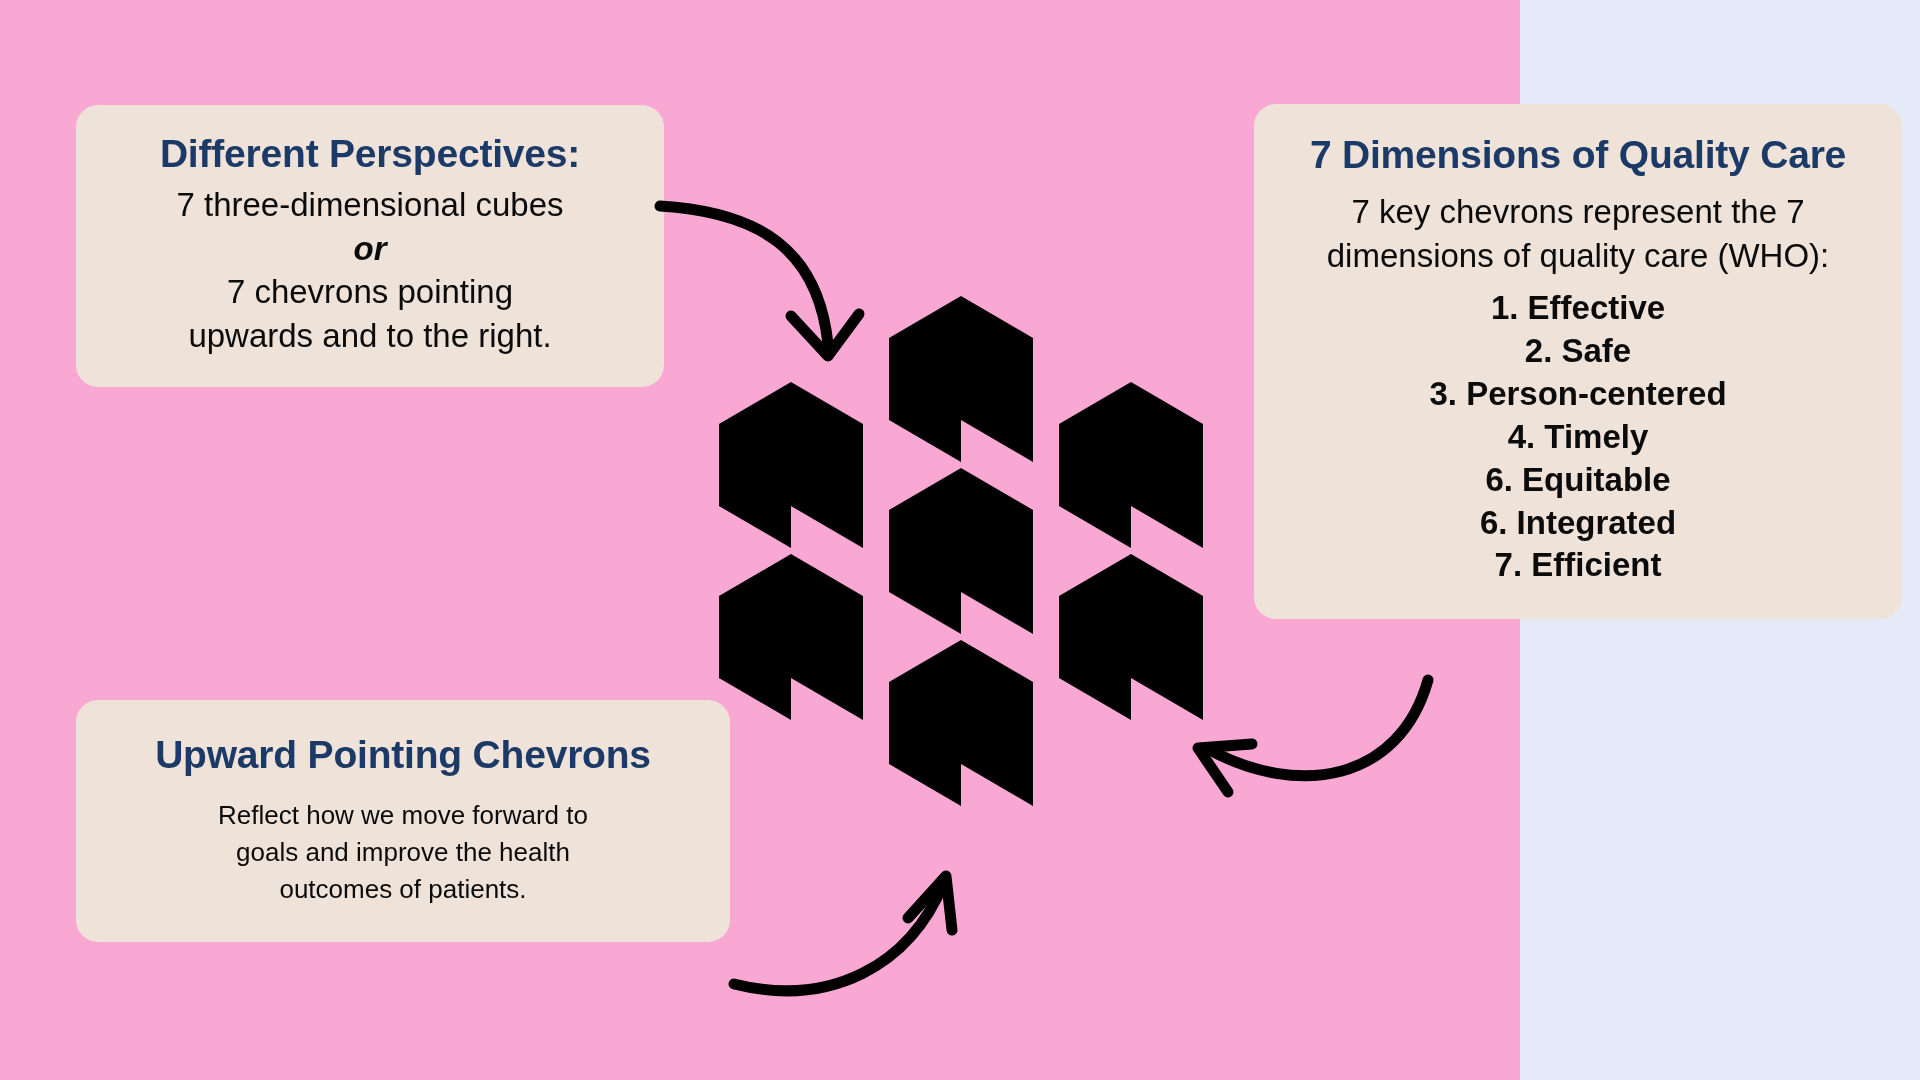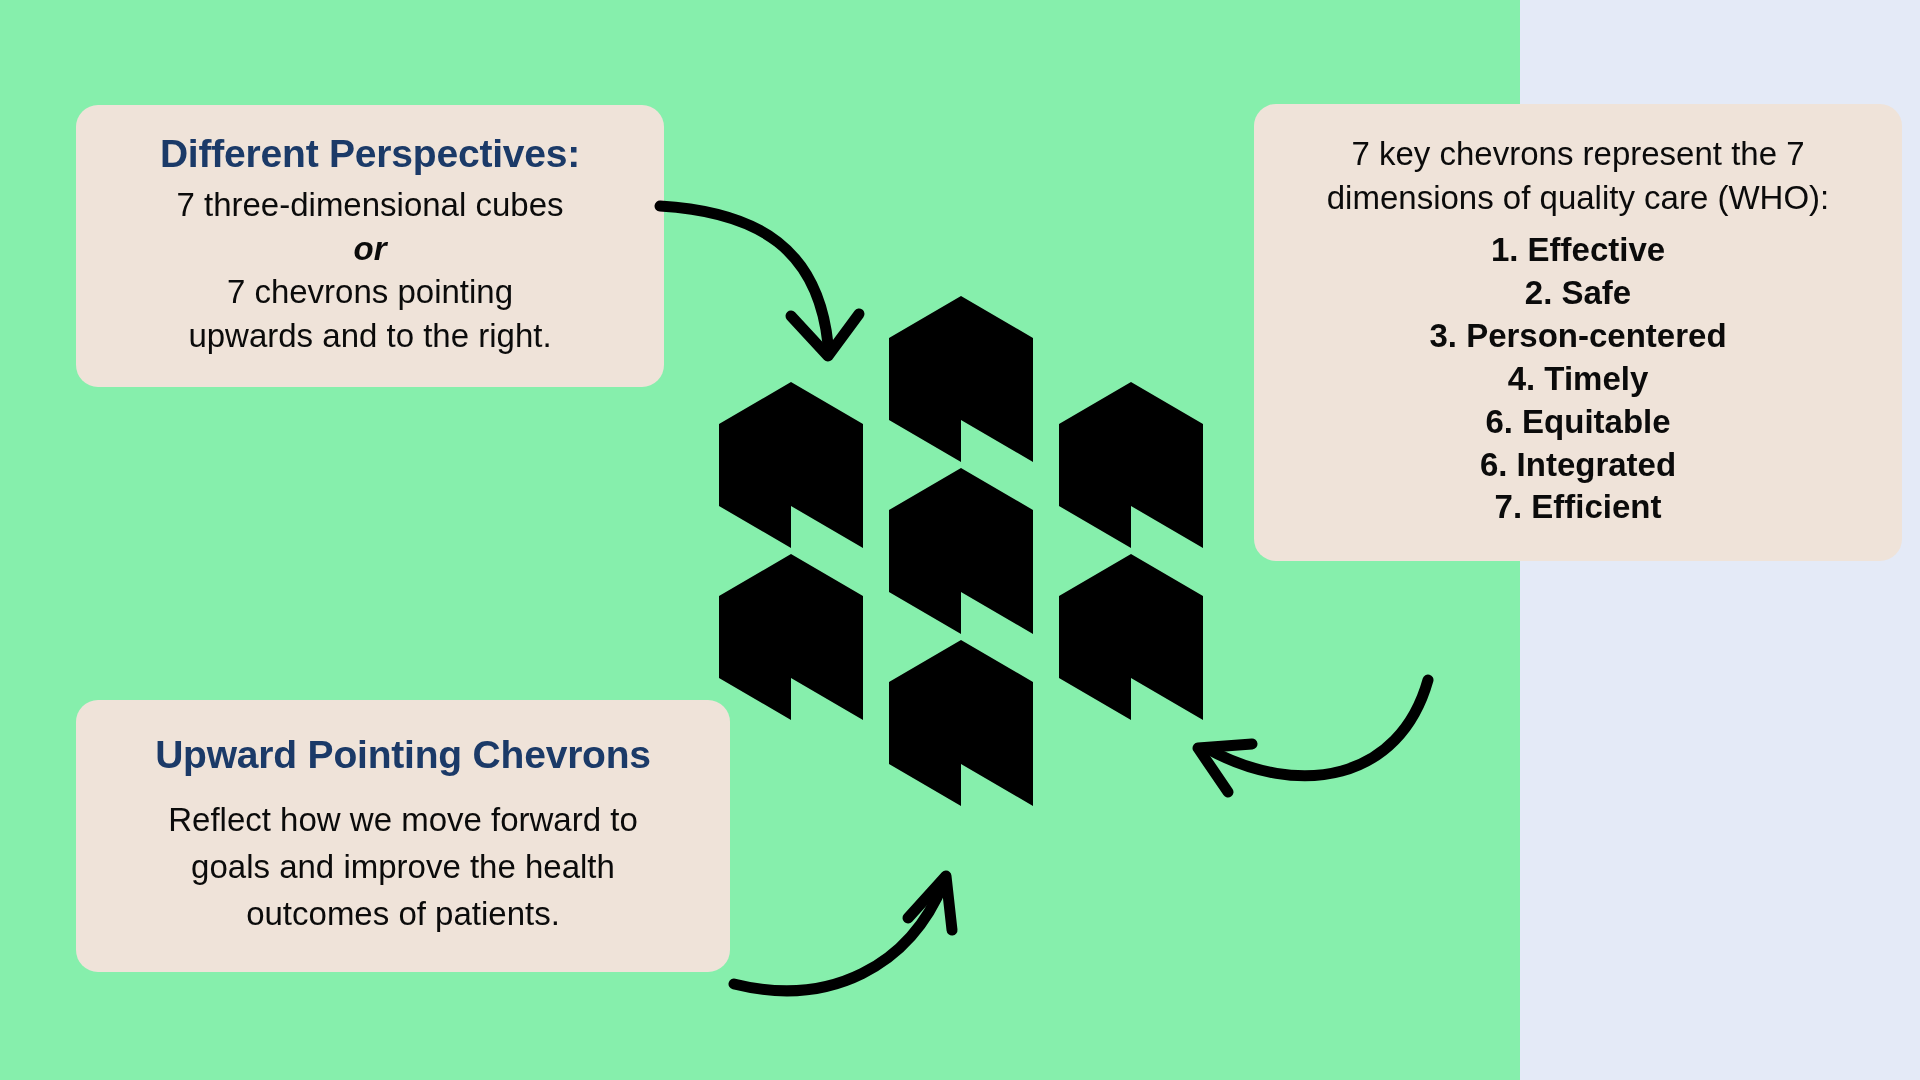--- a/index.html
+++ b/index.html
@@ -11,21 +11,21 @@
     width: 1920px;
     height: 1080px;
     background: #e4eaf7;
     font-family: "Liberation Sans", "DejaVu Sans", sans-serif;
     overflow: hidden;
   }
   #canvas {
     position: relative;
     width: 1520px;
     height: 1080px;
-    background: #86efac;
+    background: #f9a8d4;
   }
 
   
   .card {
     position: absolute;
     background: #efe3d9;
     border-radius: 22px;
     box-sizing: border-box;
     text-align: center;
     color: #111111;
@@ -79,21 +79,21 @@
   #card-dimensions .card-list li { font-size: 33px; }
 
   
   #card-chevrons {
     left: 76px;
     top: 700px;
     width: 654px;
     padding: 32px 44px 34px 44px;
   }
   #card-chevrons .card-title { font-size: 39px; margin-bottom: 19px; }
-  #card-chevrons .card-line  { font-size: 33px; line-height: 1.42; }
+  #card-chevrons .card-line  { font-size: 26px; line-height: 1.42; }
 
   
   #logo-cluster {
     position: absolute;
     left: 700px;
     top: 270px;
     width: 530px;
     height: 600px;
   }
   #logo-cluster svg { display: block; width: 530px; height: 600px; }
@@ -115,20 +115,21 @@
 
   <div class="card" id="card-perspectives">
     <div class="card-title">Different Perspectives:</div>
     <p class="card-line">7 three-dimensional cubes</p>
     <p class="card-line em">or</p>
     <p class="card-line">7 chevrons pointing</p>
     <p class="card-line">upwards and to the right.</p>
   </div>
 
   <div class="card" id="card-dimensions">
+    <div class="card-title">7 Dimensions of Quality Care</div>
     <p class="card-line">7 key chevrons represent the 7</p>
     <p class="card-line">dimensions of quality care (WHO):</p>
     <ul class="card-list">
       <li>1. Effective</li>
       <li>2. Safe</li>
       <li>3. Person-centered</li>
       <li>4. Timely</li>
       <li>6. Equitable</li>
       <li>6. Integrated</li>
       <li>7. Efficient</li>

